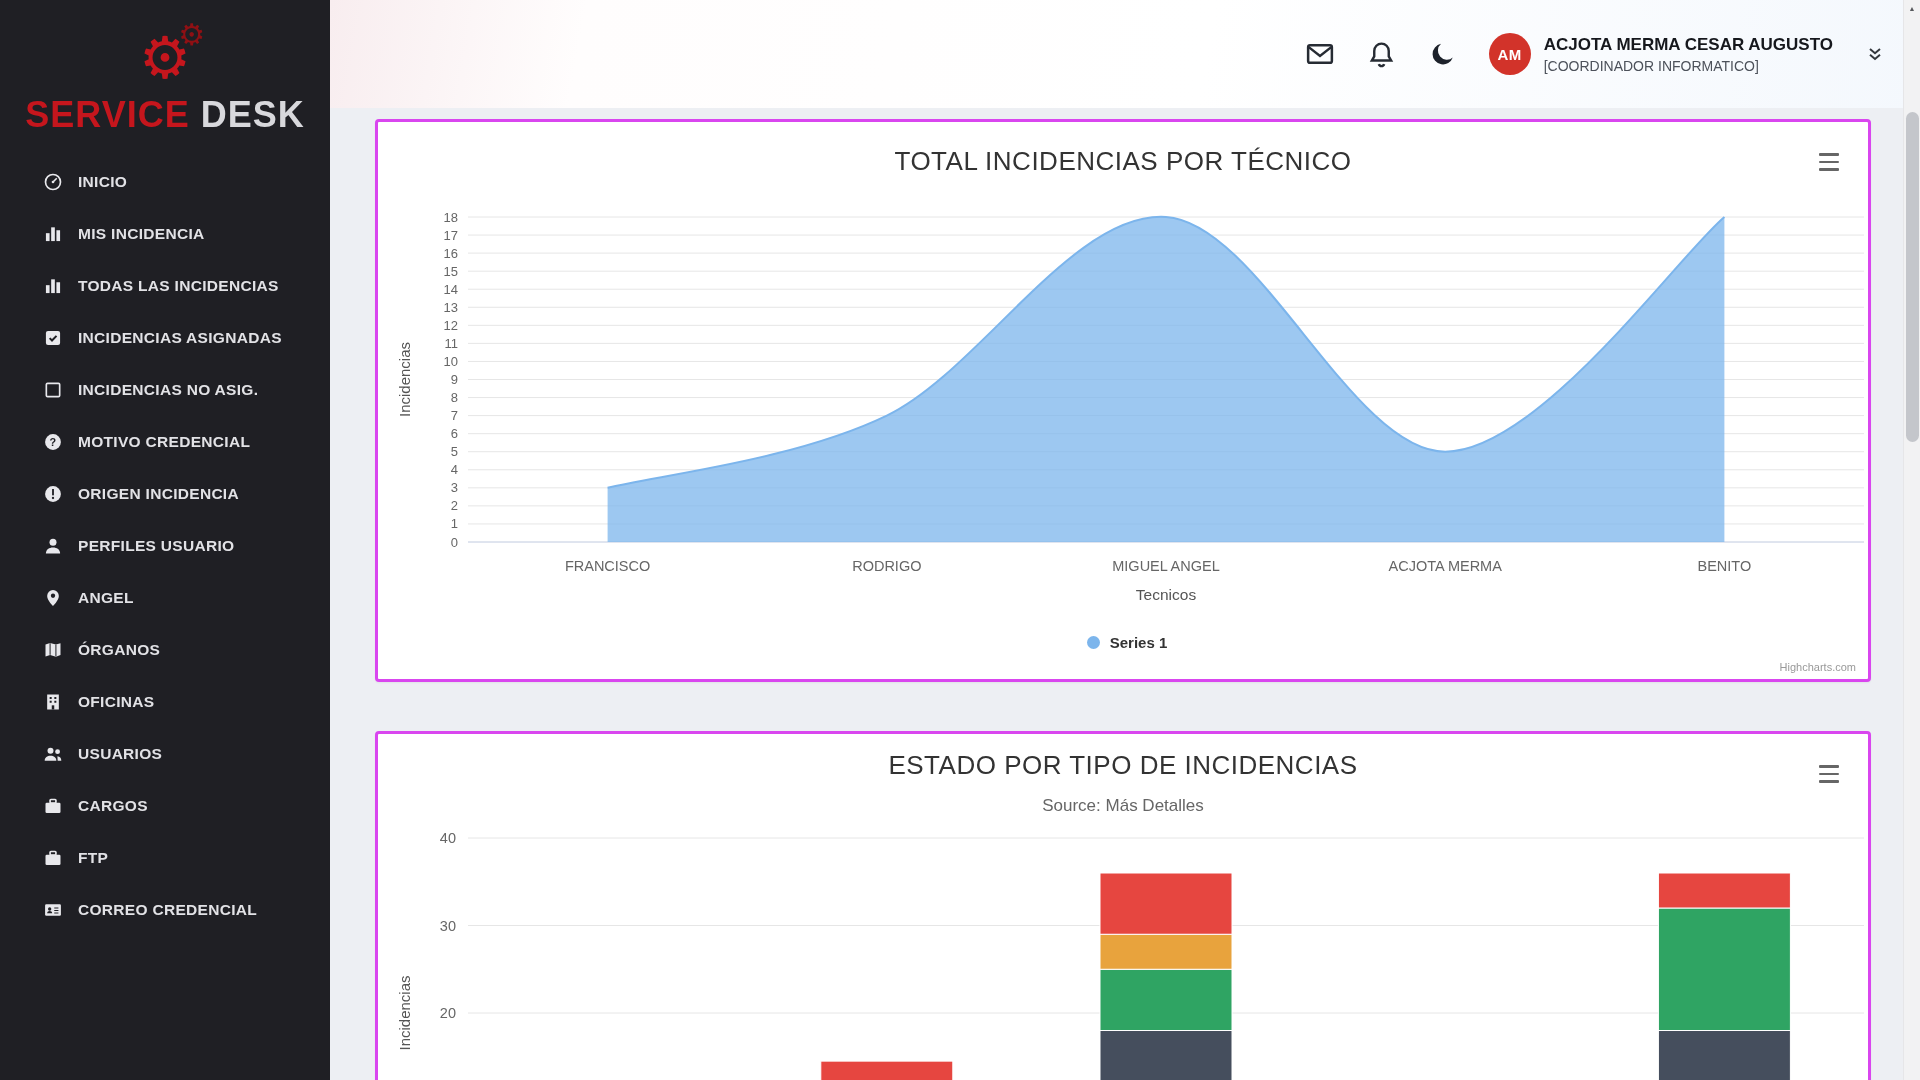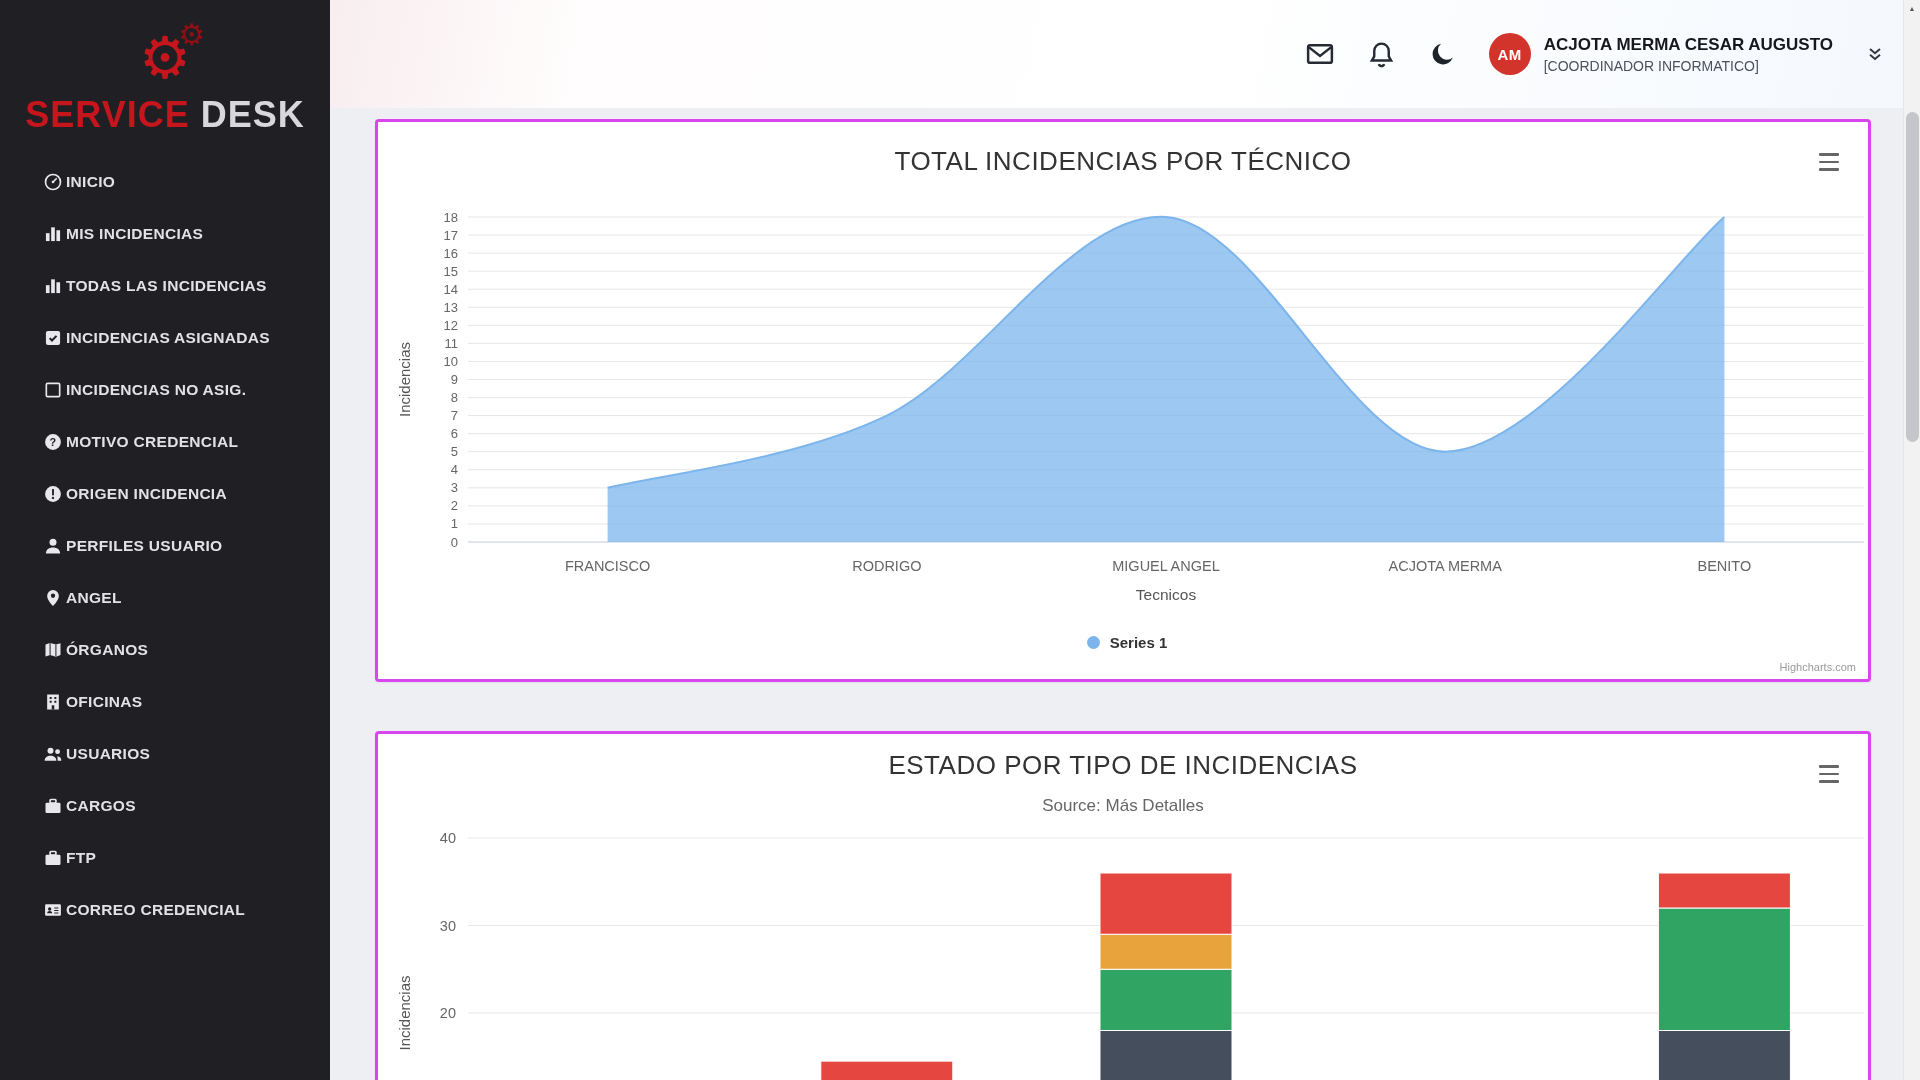--- a/index.html
+++ b/index.html
@@ -9,21 +9,21 @@
 
   
   .sidebar{width:330px;min-width:330px;background:#1f1f24;position:relative;z-index:3;color:#e2e2e6}
   .logo{padding-top:22px;text-align:center}
   .logo-gears{position:relative;height:72px}
   .gear-main{font-size:58px;color:#c5161d;line-height:72px}
   .gear-small{position:absolute;top:-2px;left:54%;font-size:30px;color:#8f1014;line-height:30px}
   .brand{font-size:36px;font-weight:bold;letter-spacing:1px;}
   .brand .p{color:#c5161d}.brand .s{color:#d8d8dc}
   .nav{margin-top:20px}
-  .nav-item{display:flex;align-items:center;gap:2px;padding-left:42px;height:52px;cursor:pointer;
+  .nav-item{display:flex;align-items:center;gap:14px;padding-left:42px;height:52px;cursor:pointer;
     font-size:15.5px;font-weight:bold;letter-spacing:.3px;color:#e2e2e6}
   .nav-icon{width:22px;display:flex;justify-content:center;align-items:center}
 
   
   .main{flex:1;position:relative;overflow:hidden;background:#edeff3;height:1080px}
   .header{height:108px;background:linear-gradient(100deg,#f8edef 0%,#fffdfd 16%,#ffffff 55%,#f4f8fd 100%);
     display:flex;align-items:center;justify-content:flex-end;padding-right:35px;gap:32px}
   .hicon{background:none;border:none;cursor:pointer;display:flex;align-items:center;padding:0}
   .user{display:flex;align-items:center;gap:13px;cursor:pointer}
   .avatar{width:42px;height:42px;border-radius:50%;background:#d2332a;color:#fff;font-weight:bold;
@@ -89,21 +89,21 @@
         <div class="nav-item">
           <span class="nav-icon">
             <svg viewBox="0 0 24 24" width="20" height="20">
               <g fill="#e8e8ec">
                 <rect x="3.5" y="11" width="4.4" height="9.5"></rect>
                 <rect x="9.8" y="4" width="4.4" height="16.5"></rect>
                 <rect x="16.1" y="7.5" width="4.4" height="13"></rect>
               </g>
             </svg>
           </span>
-          <span class="nav-label">MIS INCIDENCIAS</span>
+          <span class="nav-label">MIS INCIDENCIA</span>
         </div>
         <div class="nav-item">
           <span class="nav-icon">
             <svg viewBox="0 0 24 24" width="20" height="20">
               <g fill="#e8e8ec">
                 <rect x="3.5" y="11" width="4.4" height="9.5"></rect>
                 <rect x="9.8" y="4" width="4.4" height="16.5"></rect>
                 <rect x="16.1" y="7.5" width="4.4" height="13"></rect>
               </g>
             </svg>

